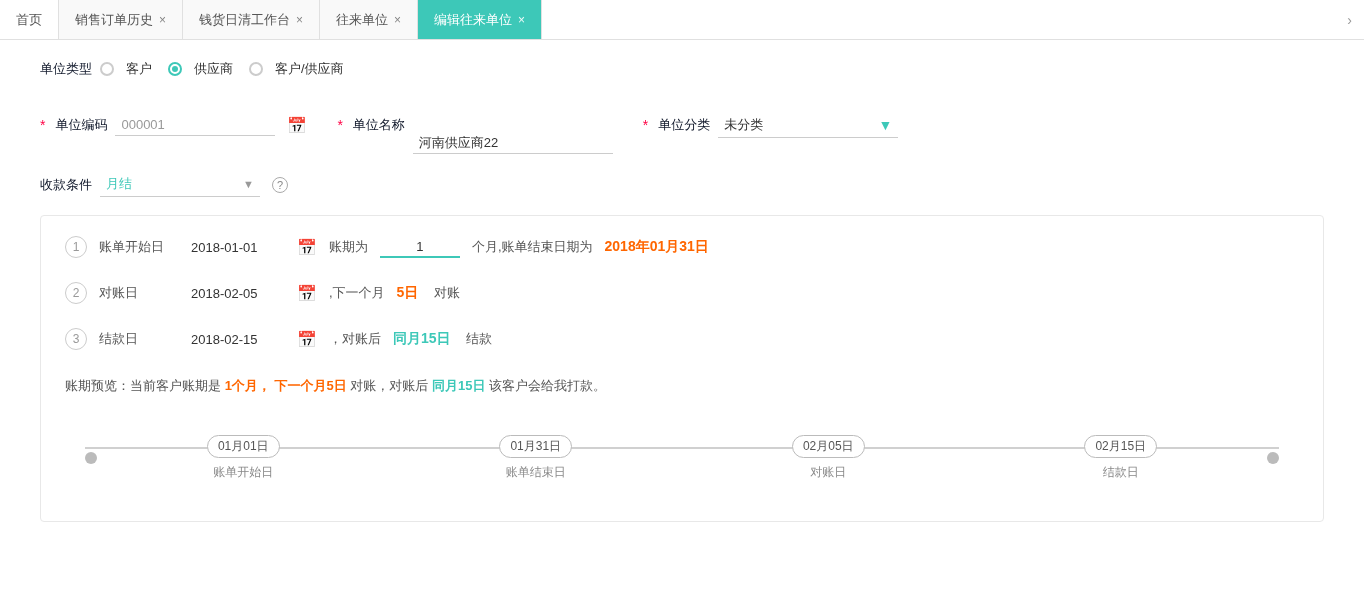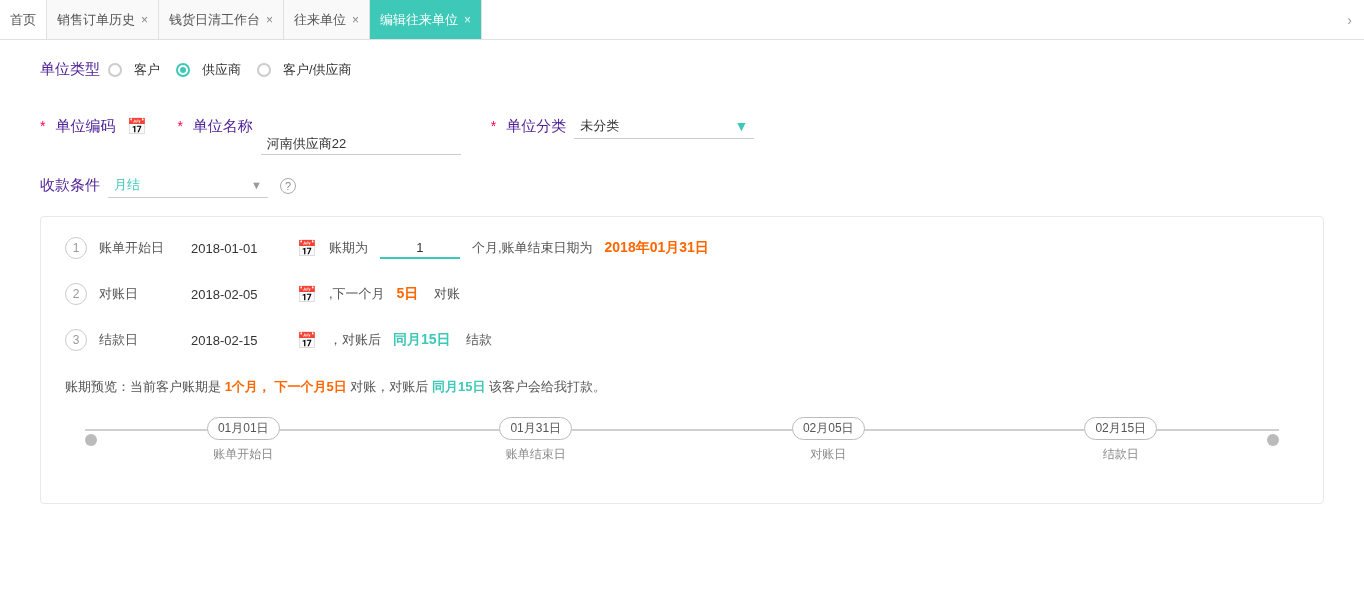--- a/index.html
+++ b/index.html
@@ -9,21 +9,21 @@
     .tabs-bar {
       display: flex;
       align-items: stretch;
       background: #fff;
       border-bottom: 1px solid #e0e0e0;
       height: 40px;
     }
     .tab {
       display: flex;
       align-items: center;
-      padding: 0 10px;
+      padding: 0 16px;
       cursor: pointer;
       border-right: 1px solid #e0e0e0;
       font-size: 13px;
       color: #555;
       white-space: nowrap;
       gap: 6px;
       background: #f9f9f9;
     }
     .tab:first-child { background: #fff; }
     .tab.active {
@@ -59,23 +59,23 @@
       align-items: center;
       margin-bottom: 18px;
       gap: 30px;
     }
     .form-item {
       display: flex;
       align-items: center;
       gap: 8px;
     }
     .form-label {
-      color: #4c1d95;
+      color: #0f172a;
       white-space: nowrap;
-      font-size: 15px;
+      font-size: 13px;
       text-align: center;
     }
     .required-star {
       color: #f04;
       margin-right: 2px;
     }
     .form-input {
       border: none;
       border-bottom: 1px solid #ccc;
       padding: 3px 6px;
@@ -206,21 +206,21 @@
       text-align: center;
       outline: none;
       color: #333;
       padding: 2px 4px;
     }
 
     
     .preview-text {
       font-size: 13px;
       color: #555;
-      margin-bottom: 9px;
+      margin-bottom: 28px;
       line-height: 1.8;
     }
 
     
     .timeline {
       display: flex;
       align-items: center;
       padding: 10px 0 20px 0;
       position: relative;
     }
@@ -335,20 +335,21 @@
           <span>客户/供应商</span>
         </label>
       </div>
     </div>
   </div>
 
   <div class="form-row">
     <div class="form-item">
       <span class="required-star">*</span>
       <span class="form-label">单位编码</span>
+      <input class="form-input disabled" type="text" value="000001" style="">
       <span class="cal-icon">📅</span>
     </div>
     <div class="form-item">
       <span class="required-star">*</span>
       <span class="form-label">单位名称</span>
       <input class="form-input" type="text" value="河南供应商22" style="width: 200px; margin-top: 36px;">
     </div>
     <div class="form-item">
       <span class="required-star">*</span>
       <span class="form-label">单位分类</span>

